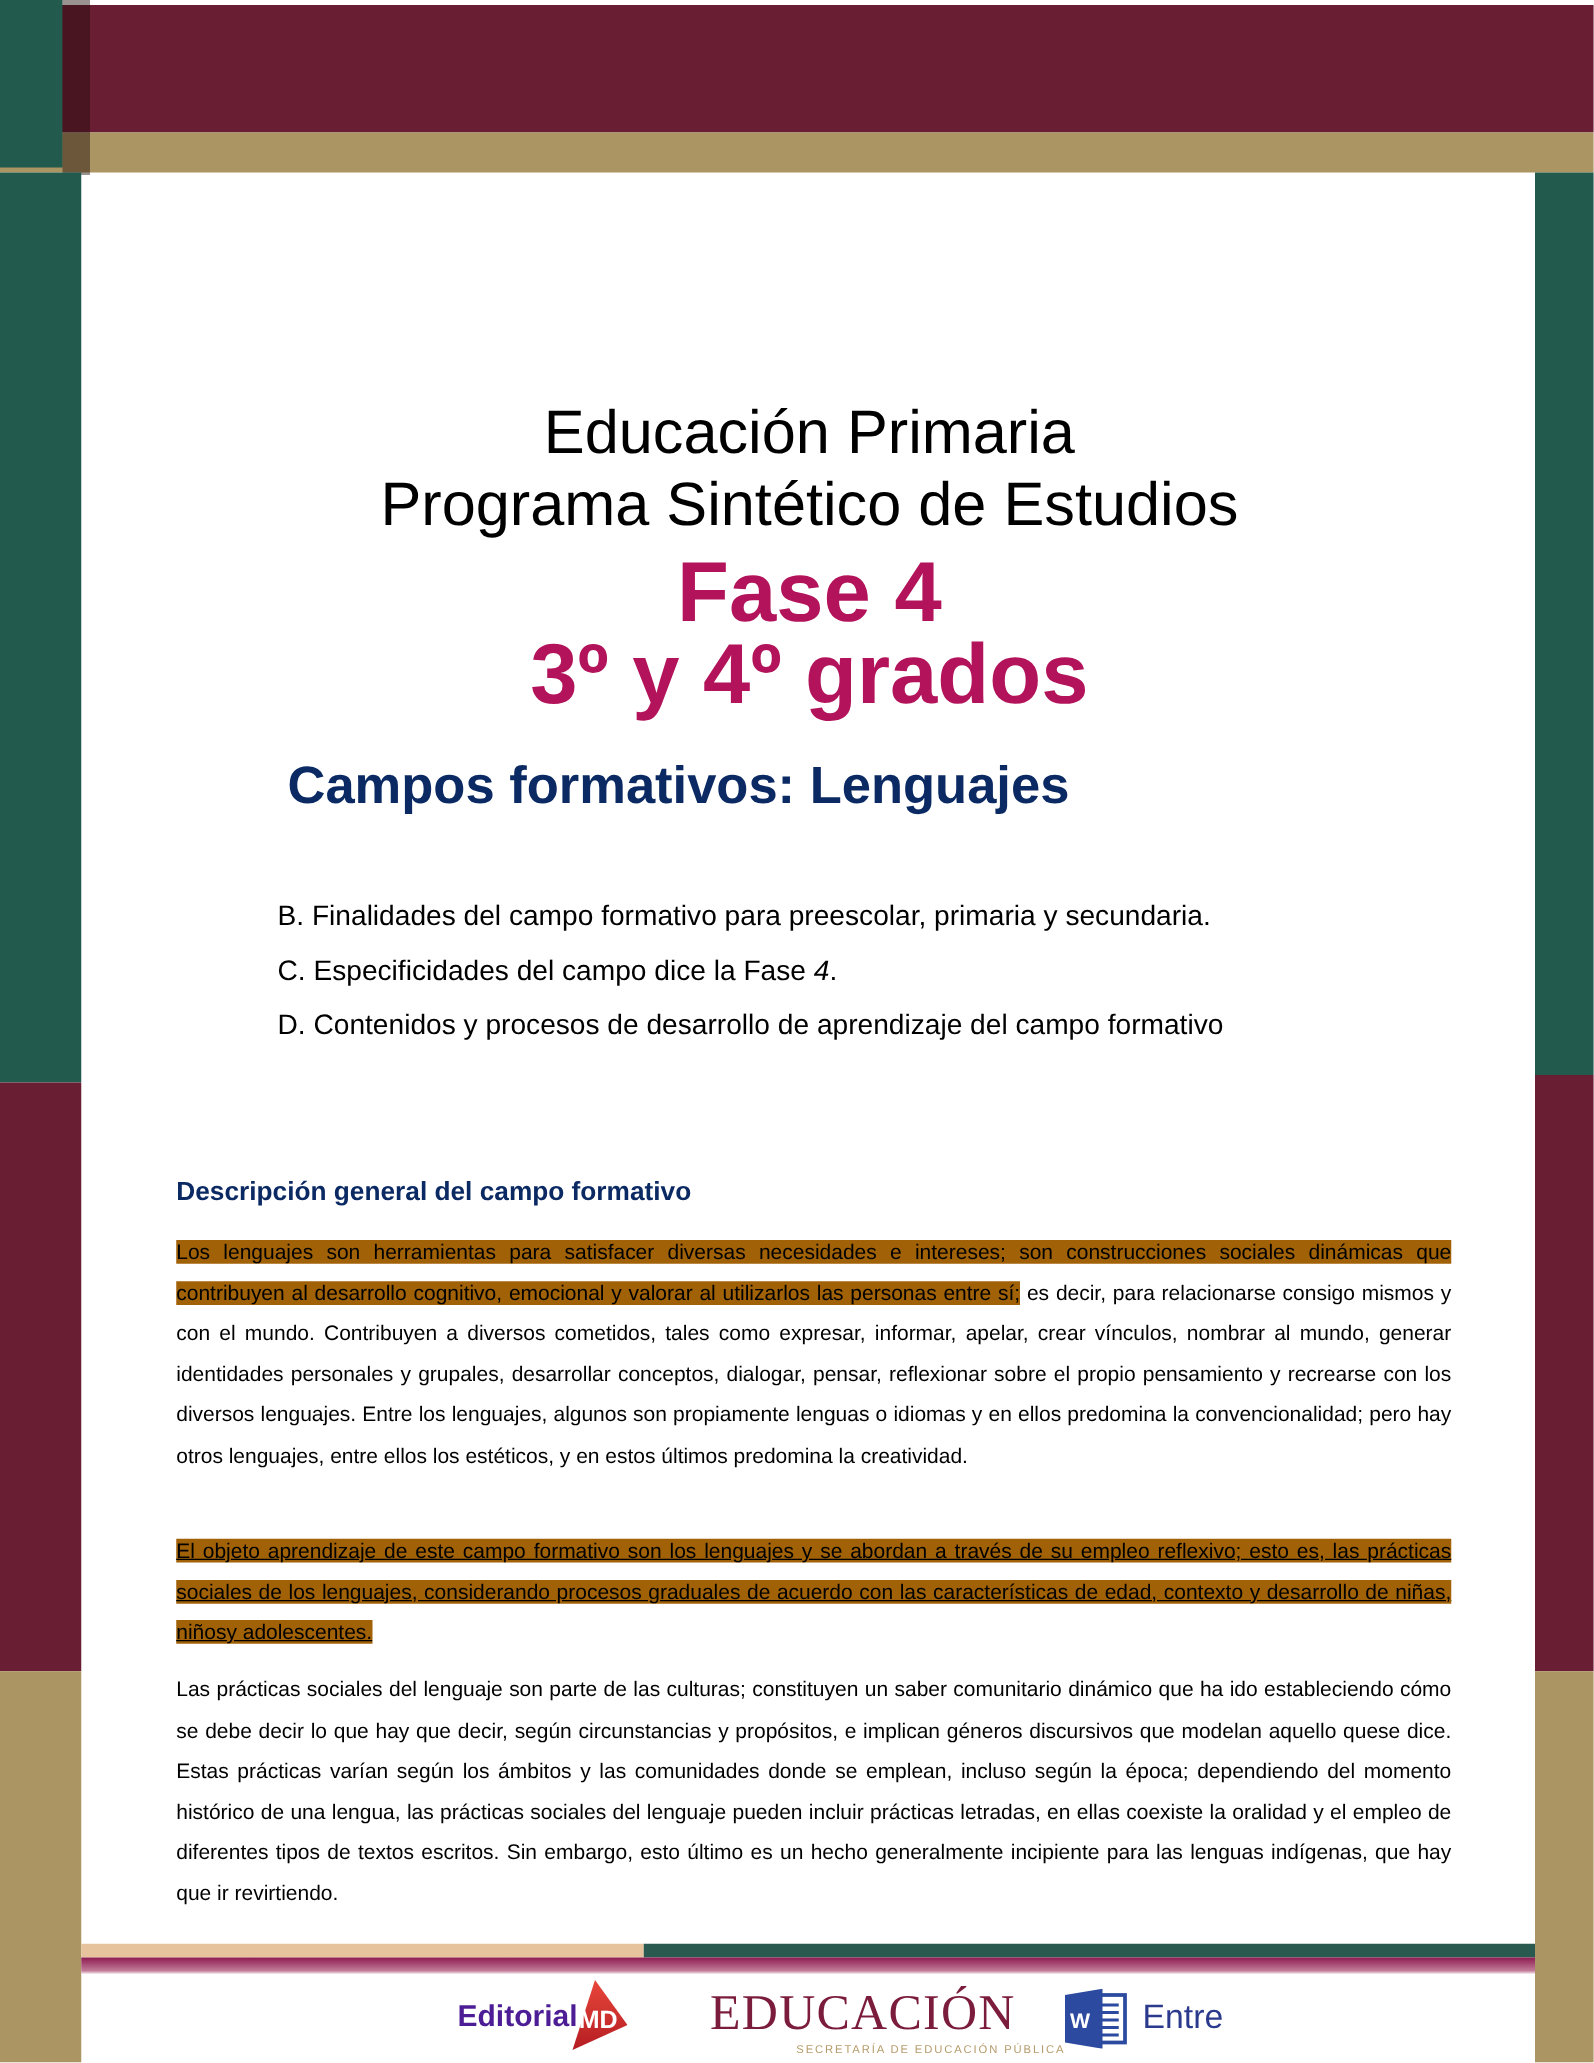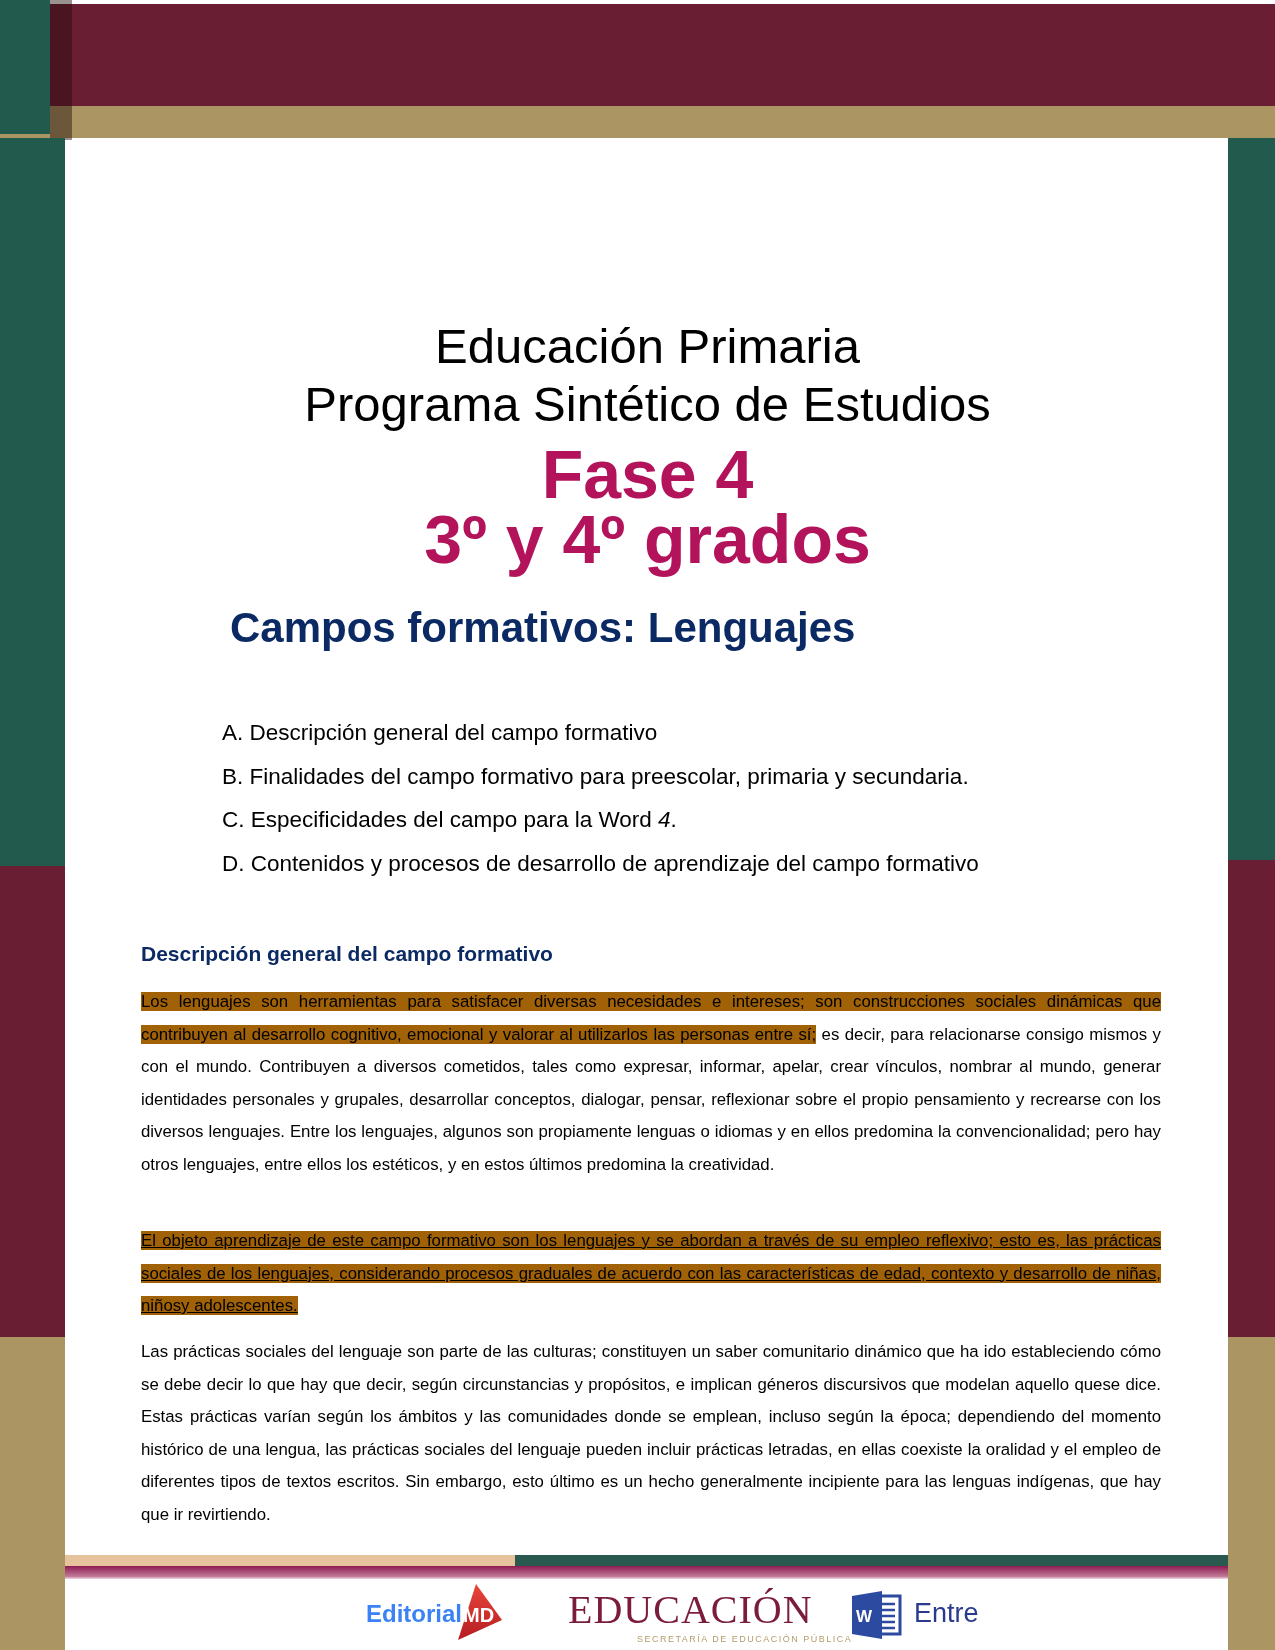--- a/index.html
+++ b/index.html
@@ -31,21 +31,21 @@
   .toc li { height:43.5px; }
   .toc em { font-style:italic; }
   .sec-title { left:141px; top:942px; color:#0b2a63; font-weight:bold; font-size:21px; }
   .para { left:141px; width:1020px; font-size:16.8px; line-height:32.5px; color:#000; text-align:justify; text-align-last:left; margin:0; }
   .p1 { top:986px; }
   .p2 { top:1225px;text-decoration:underline; }
   .p3 { top:1336px; }
   .hl { background:#a16207; }
 
   
-  .editorial { left:366px; top:1600px; font-size:24px; font-weight:bold; color:#3b82f6; }
+  .editorial { left:366px; top:1600px; font-size:24px; font-weight:bold; color:#4c1d95; }
   .md-logo { left:454px; top:1584px; width:48px; height:56px; }
   .educacion { left:568px; top:1586px; font-family:"Liberation Serif", serif; font-size:40px; color:#7b1c3c; letter-spacing:1px; }
   .sep-text { left:590px; top:1634px; font-size:9px; letter-spacing:1.5px; color:#b59b6a;margin-left:47px; }
   .word-icon { left:852px; top:1591px; width:50px; height:48px; }
   .word-text { left:914px; top:1598px; font-size:27px; color:#2b3a8c; }
 </style>
 </head>
 <body>
 
 <div class="abs band-top-maroon"></div>
@@ -60,23 +60,22 @@
 <div class="abs band-right-tan"></div>
 
 <div class="abs title1">Educación Primaria</div>
 <div class="abs title2">Programa Sintético de Estudios</div>
 <div class="abs fase">Fase 4</div>
 <div class="abs grados">3º y 4º grados</div>
 
 <div class="abs campos">Campos formativos: Lenguajes</div>
 
 <ul class="abs toc">
-  <li><span>A.</span> <span>Descripción general del campo formativo</span></li>
   <li><span>B.</span> <span>Finalidades del campo formativo para preescolar, primaria y secundaria.</span></li>
-  <li><span>C.</span> <span>Especificidades del campo para la Word </span><em>4</em><span>.</span></li>
+  <li><span>C.</span> <span>Especificidades del campo dice la Fase </span><em>4</em><span>.</span></li>
   <li><span>D.</span> <span>Contenidos y procesos de desarrollo de aprendizaje del campo formativo</span></li>
 </ul>
 
 <div class="abs sec-title">Descripción general del campo formativo</div>
 
 <p class="abs para p1"><span class="hl">Los lenguajes son herramientas para satisfacer diversas necesidades e intereses; son construcciones sociales dinámicas que contribuyen al desarrollo cognitivo, emocional y valorar al utilizarlos las personas entre sí;</span><span> es decir, para relacionarse consigo mismos y con el mundo. Contribuyen a diversos cometidos, tales como expresar, informar, apelar, crear vínculos, nombrar al mundo, generar identidades personales y grupales, desarrollar conceptos, dialogar, pensar, reflexionar sobre el propio pensamiento y recrearse con los diversos lenguajes. Entre los lenguajes, algunos son propiamente lenguas o idiomas y en ellos predomina la convencionalidad; pero hay otros lenguajes, entre ellos los estéticos, y en estos últimos predomina la creatividad.</span></p>
 <p class="abs para p2"><span class="hl">El objeto aprendizaje de este campo formativo son los lenguajes y se abordan a través de su empleo reflexivo; esto es, las prácticas sociales de los lenguajes, considerando procesos graduales de acuerdo con las características de edad, contexto y desarrollo de niñas, niñosy adolescentes.</span></p>
 <p class="abs para p3"><span>Las prácticas sociales del lenguaje son parte de las culturas; constituyen un saber comunitario dinámico que ha ido estableciendo cómo se debe decir lo que hay que decir, según circunstancias y propósitos, e implican géneros discursivos que modelan aquello quese dice. Estas prácticas varían según los ámbitos y las comunidades donde se emplean, incluso según la época; dependiendo del momento histórico de una lengua, las prácticas sociales del lenguaje pueden incluir prácticas letradas, en ellas coexiste la oralidad y el empleo de diferentes tipos de textos escritos. Sin embargo, esto último es un hecho generalmente incipiente para las lenguas indígenas, que hay que ir revirtiendo.</span></p>
 
 <div class="abs footer-stripe-a"></div>

